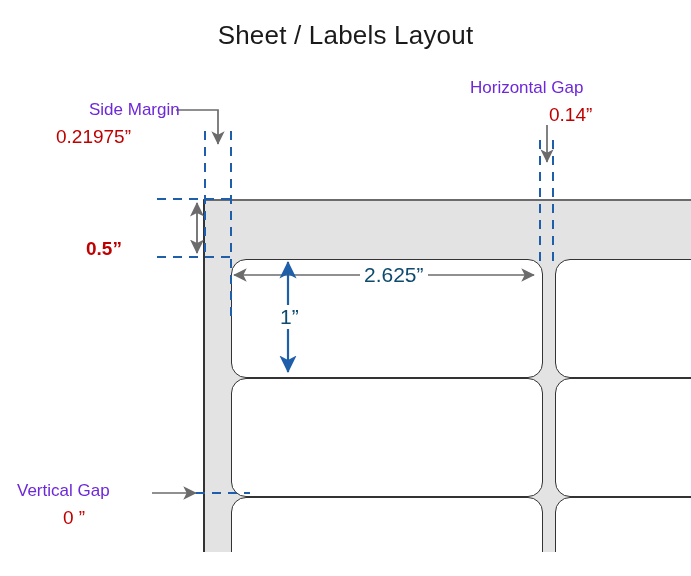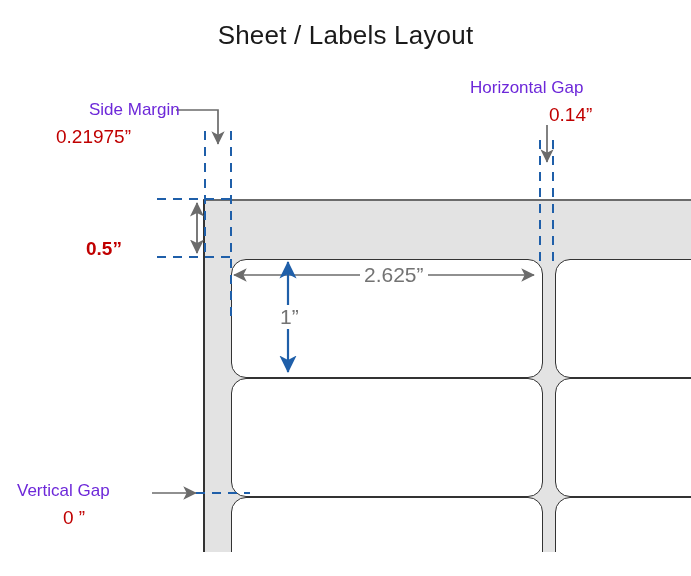--- a/index.html
+++ b/index.html
@@ -56,21 +56,21 @@
   }
   .ann-val {
     position: absolute;
     font-size: 19px;
     color: #c00000;
     white-space: nowrap;
   }
   .dim-val {
     position: absolute;
     font-size: 21px;
-    color: #737373;
+    color: #0c4a6e;
     white-space: nowrap;
     background: #ffffff;
     padding: 0 4px;
   }
   svg.overlay {
     position: absolute;
     left: 0;
     top: 0;
     width: 691px;
     height: 576px;

